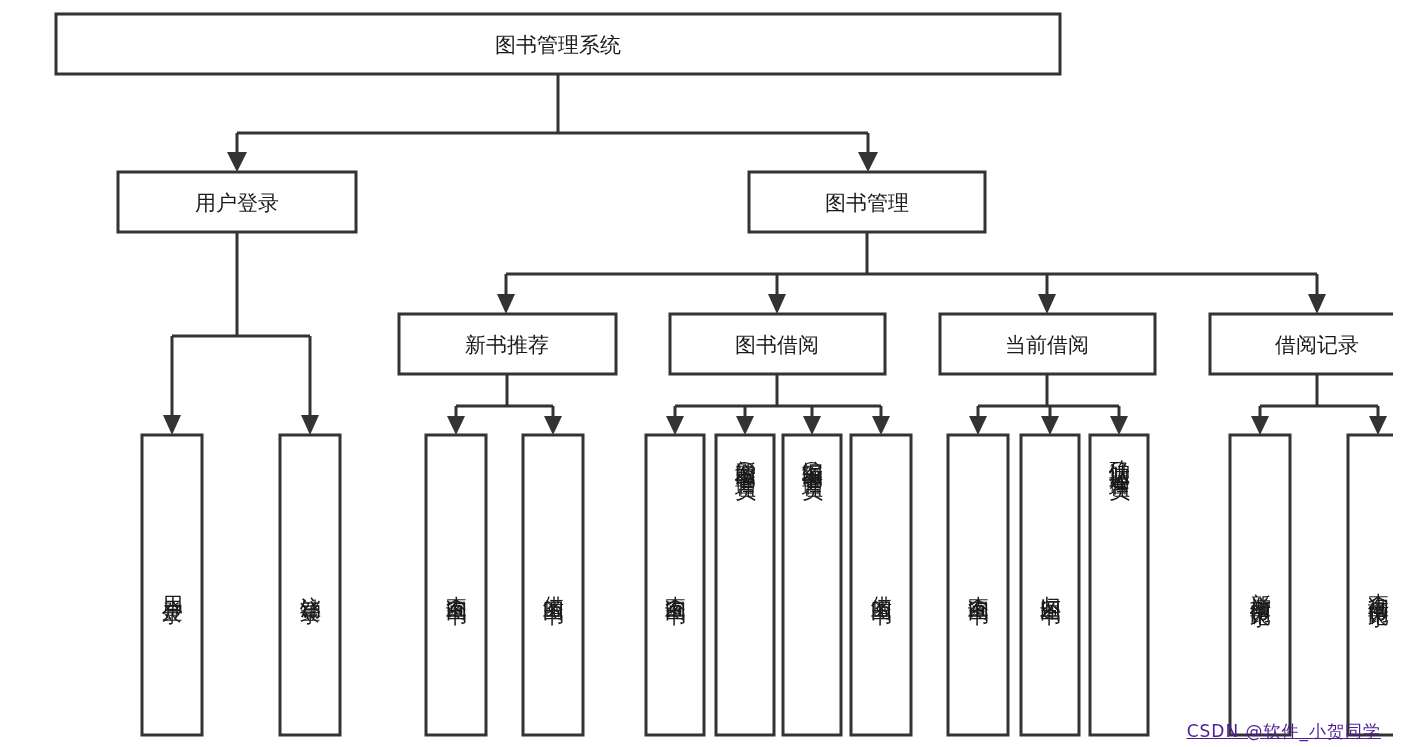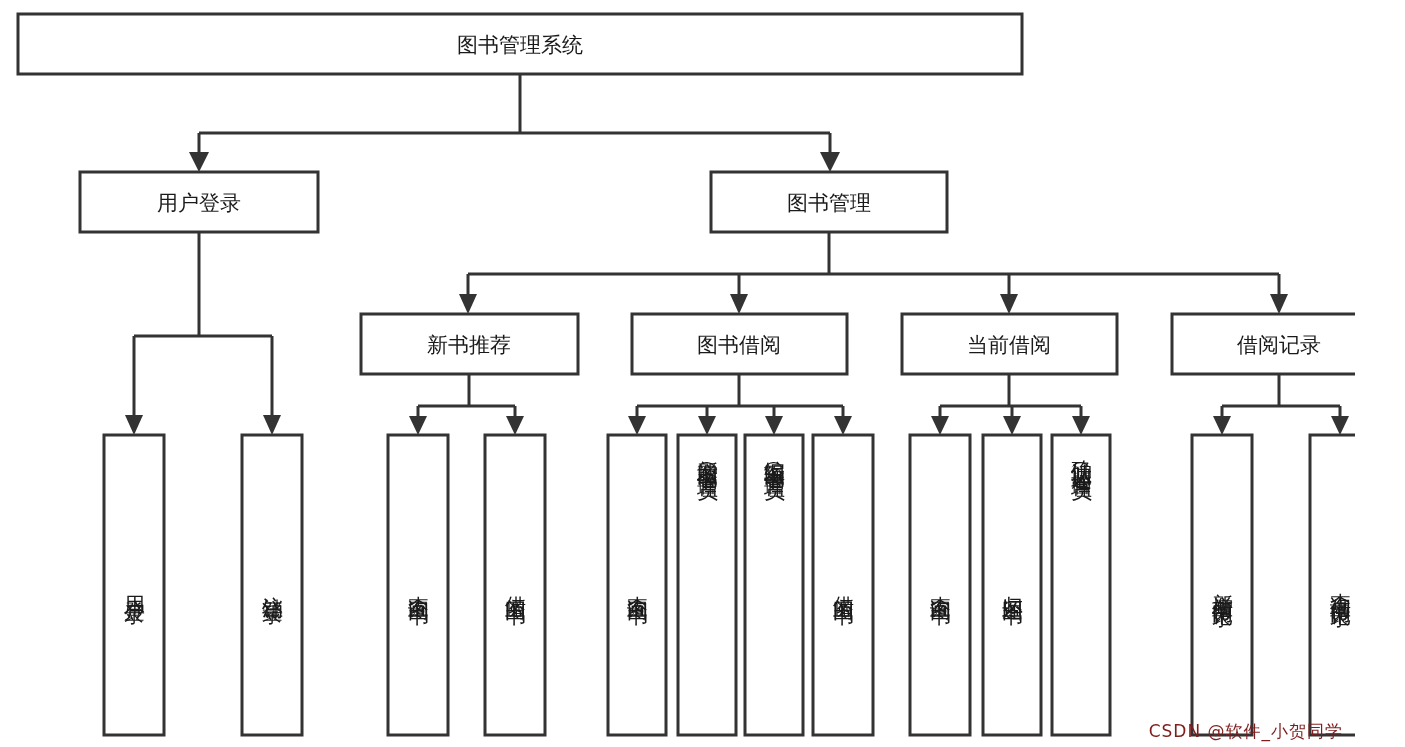--- a/index.html
+++ b/index.html
@@ -9,20 +9,21 @@
   }
   body {
     font-family: "DejaVu Sans", "Liberation Sans", sans-serif;
   }
   #diagram-root {
     position: relative;
     width: 1355px;
     height: 747px;
     background: #ffffff;
     overflow: hidden;
+    margin-left: 38px;
   }
   svg.diagram-canvas {
     position: absolute;
     left: 0;
     top: 0;
     width: 1405px;
     height: 747px;
   }
   .node-box {
     fill: #ffffff;
@@ -68,23 +69,24 @@
     color: #1a1a1a;
     white-space: nowrap;
     text-align: center;
   }
   .watermark {
     position: absolute;
     right: 12px;
     bottom: 4px;
     font-family: "DejaVu Sans", "Liberation Sans", sans-serif;
     font-size: 17px;
-    color: #7f1d1d;
+    color: #4c1d95;
     letter-spacing: 1px;
     user-select: none;
+    text-decoration: underline;
   }
 </style>
 </head>
 <body>
 
 <div id="diagram-root">
 
   <svg class="diagram-canvas" viewBox="0 0 1405 747">
 
     <g>

